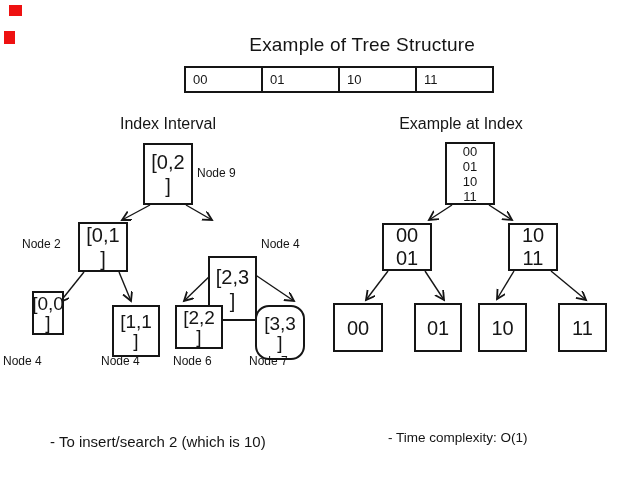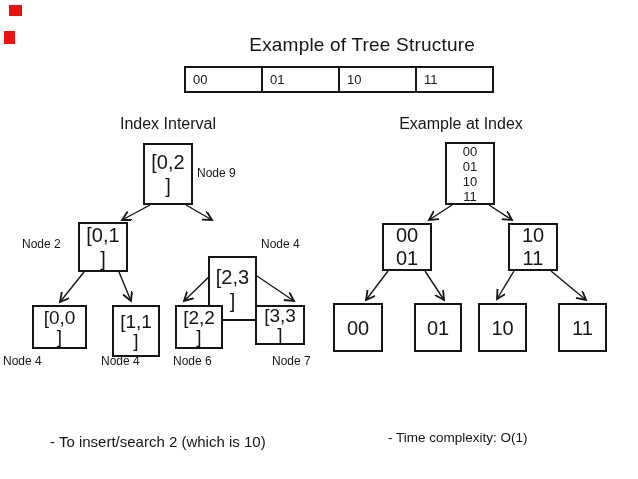--- a/index.html
+++ b/index.html
@@ -81,44 +81,44 @@
     <span>]</span>
   </div>
   <div class="box interval" style="left:78px; top:222px; width:50px; height:50px;">
     <span>[0,1</span>
     <span>]</span>
   </div>
   <div class="box interval" style="left:208px; top:222px; width:49px; height:65px;margin-top:34px;">
     <span>[2,3</span>
     <span>]</span>
   </div>
-  <div class="box interval leafL" style="left:32px; top:305px; width:55px; height:44px;">
+  <div class="box interval leafL" style="left:32px; top:291px; width:32px; height:44px;">
     <span>[0,0</span>
     <span>]</span>
   </div>
   <div class="box interval leafL" style="left:112px; top:305px; width:48px; height:52px;">
     <span>[1,1</span>
     <span>]</span>
   </div>
   <div class="box interval leafL" style="left:175px; top:305px; width:48px; height:44px;">
     <span>[2,2</span>
     <span>]</span>
   </div>
-  <div class="box interval leafL" style="left:255px; top:305px; width:50px; height:40px;">
+  <div class="box interval leafL" style="left:255px; top:305px; width:50px; height:55px;border-radius:14px;">
     <span>[3,3</span>
     <span>]</span>
   </div>
 
   <div class="tag" style="left:197px; top:166px;">Node 9</div>
   <div class="tag" style="left:22px;  top:237px;">Node 2</div>
   <div class="tag" style="left:261px; top:237px;">Node 4</div>
   <div class="tag" style="left:3px;   top:354px;">Node 4</div>
   <div class="tag" style="left:101px; top:354px;">Node 4</div>
   <div class="tag" style="left:173px; top:354px;">Node 6</div>
-  <div class="tag" style="left:272px; top:354px;">Node 7</div>
+  <div class="tag" style="left:249px; top:354px;">Node 7</div>
 
   <div class="box vroot" style="left:445px; top:142px; width:50px; height:63px;">
     <span>00</span>
     <span>01</span>
     <span>10</span>
     <span>11</span>
   </div>
   <div class="box vmid" style="left:382px; top:223px; width:50px; height:48px;">
     <span>00</span>
     <span>01</span>

